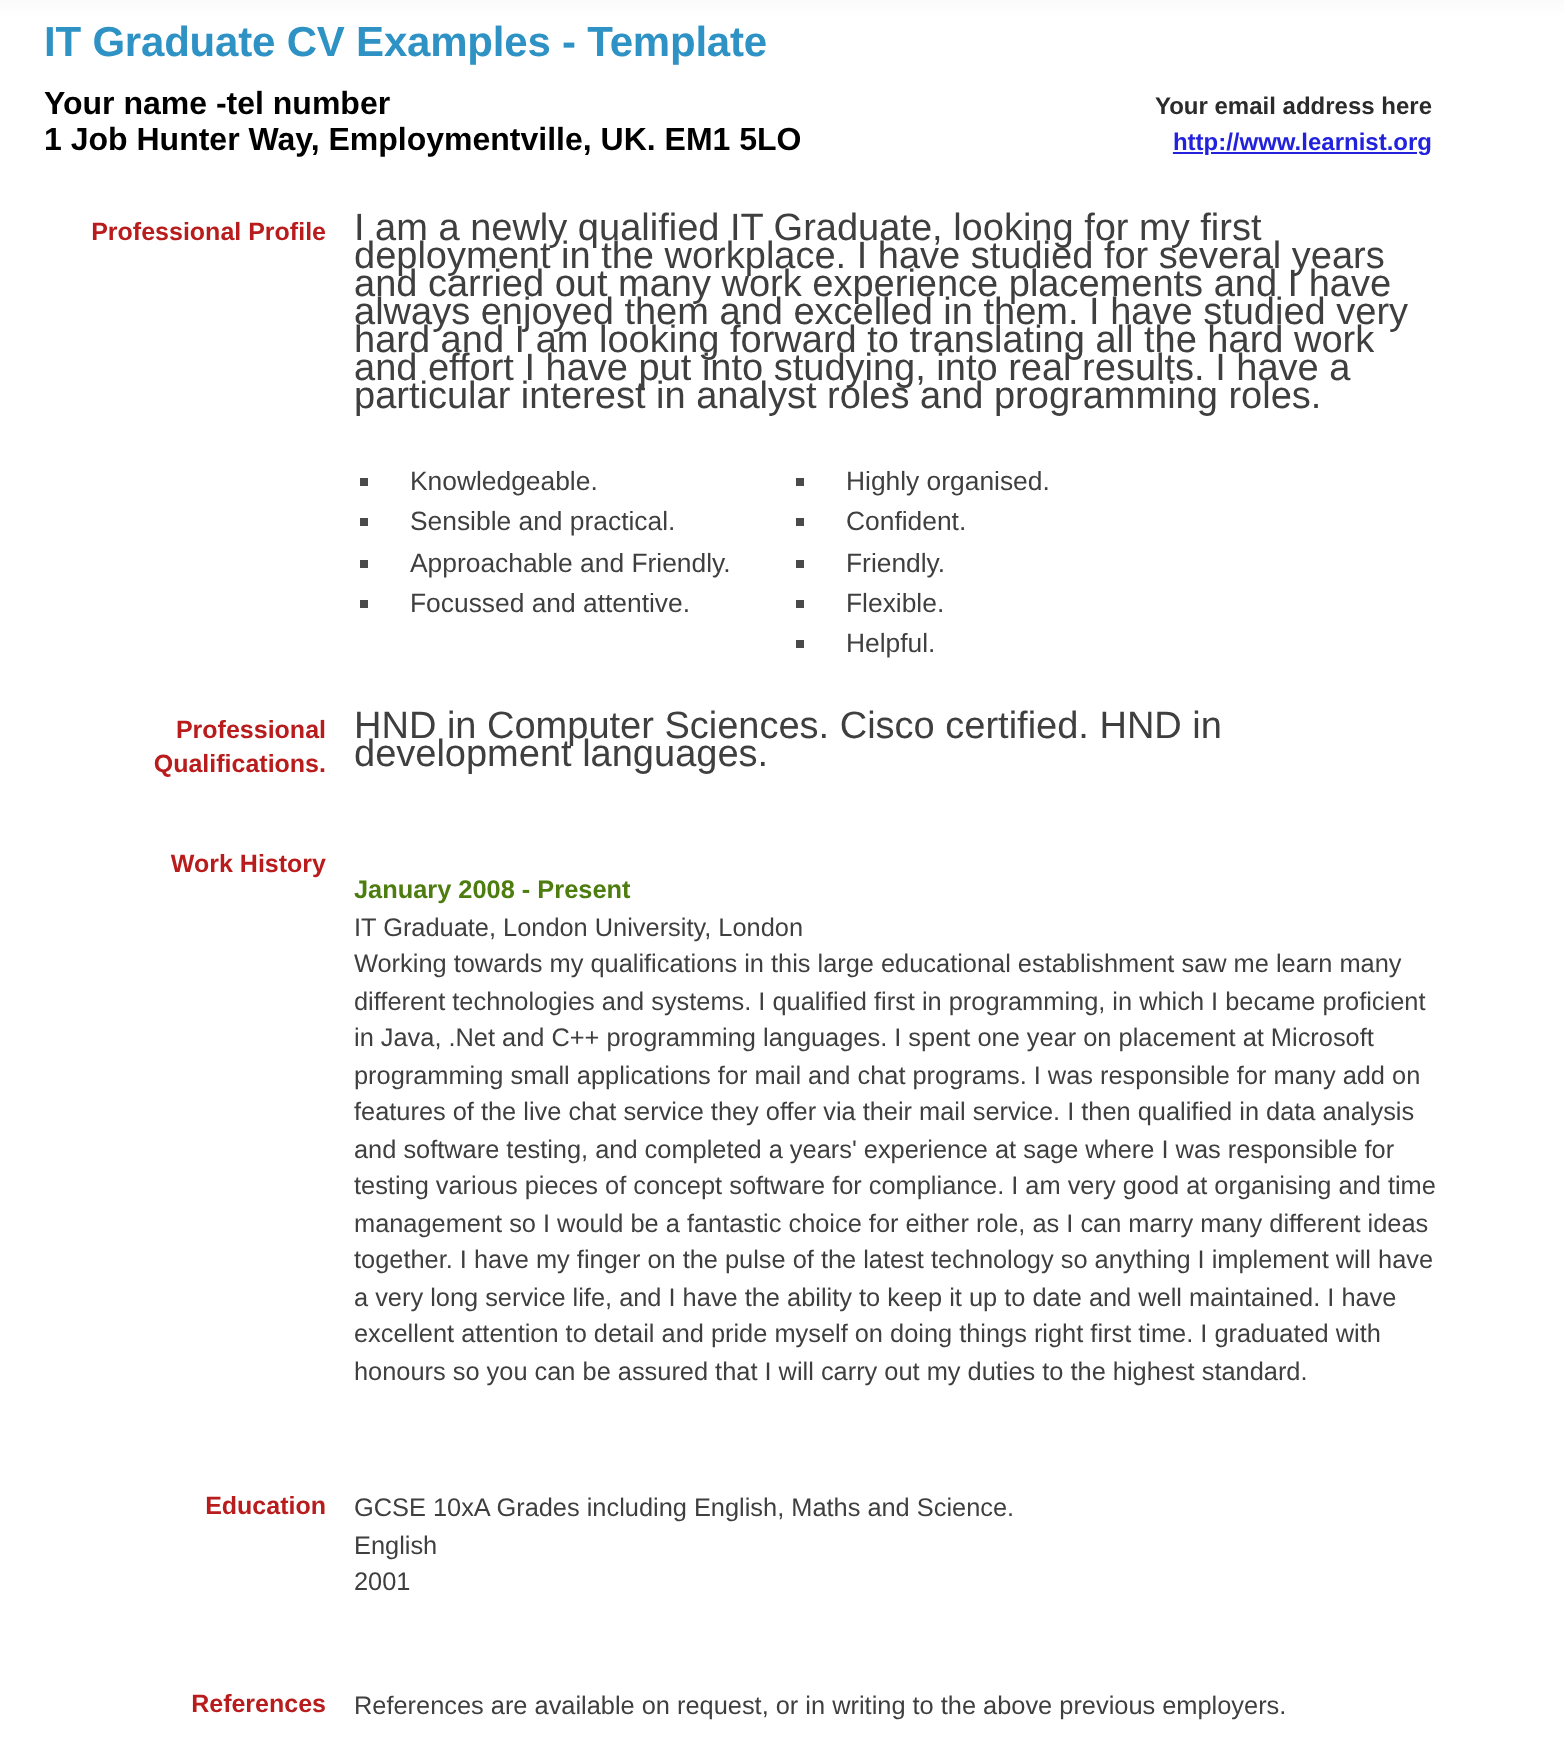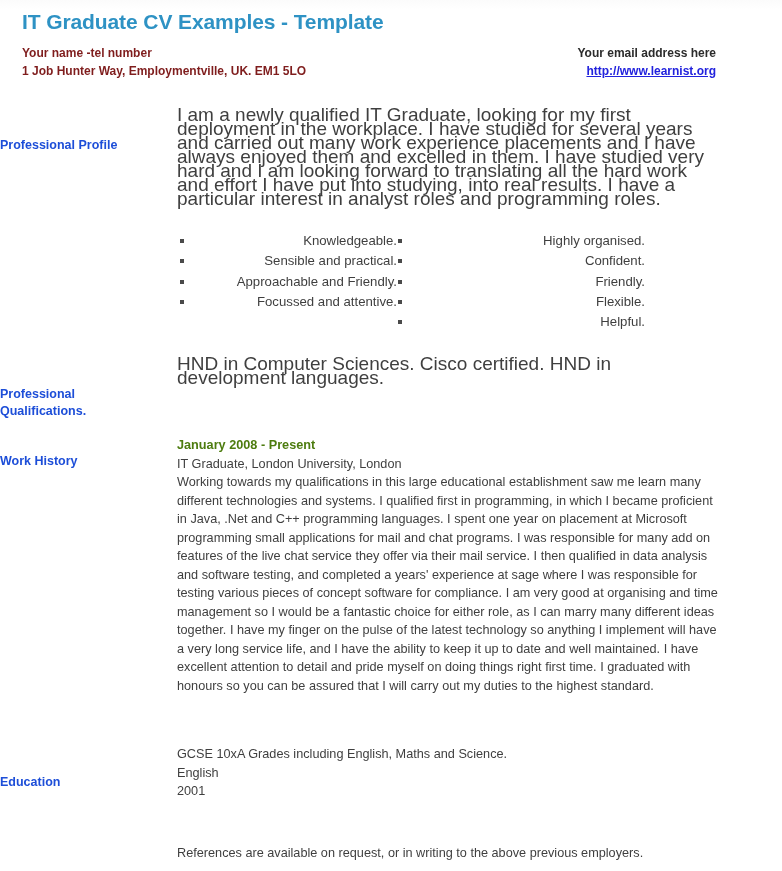--- a/index.html
+++ b/index.html
@@ -41,23 +41,23 @@
     font-weight: bold;
     color: #2e92c4;
     letter-spacing: -0.1px;
     white-space: nowrap;
   }
 
   .contact-left {
     position: absolute;
     left: 22px;
     top: 44px;
-    font-size: 12px;
-    font-weight: bold;
-    color: #7f1d1d;
+    font-size: 16px;
+    font-weight: bold;
+    color: #000000;
     line-height: 18px;
   }
   .contact-right {
     position: absolute;
     right: 66px;
     top: 44px;
     font-size: 12px;
     font-weight: bold;
     color: #2b2b2b;
     line-height: 18px;
@@ -73,26 +73,25 @@
   
   .section {
     position: absolute;
     left: 0;
     width: 782px;
   }
   .sec-label {
     position: absolute;
     left: 0;
     width: 163px;
-    text-align: left;
+    text-align: right;
     font-size: 12.5px;
     font-weight: bold;
-    color: #1d4ed8;
+    color: #b91c1c;
     line-height: 17px;
-    margin-top: 29px;
   }
   .sec-body {
     position: absolute;
     left: 177px;
     width: 545px;
     font-size: 19px;
     color: #3f3f3f;
     line-height: 14px;
   }
   .sec-body.tight {
@@ -119,21 +118,20 @@
     top: 0;
   }
   .bullet-col.col1 { left: 0px; width: 220px; }
   .bullet-col.col2 { left: 218px; width: 250px; }
   .bullet-item {
     position: relative;
     padding-left: 28px;
     font-size: 13.2px;
     color: #3f3f3f;
     line-height: 20.3px;
-    text-align: right;
   }
   .bullet-item .sq {
     position: absolute;
     left: 3px;
     top: 8px;
     width: 4px;
     height: 4px;
     background: #4a4a4a;
     display: block;
   }

